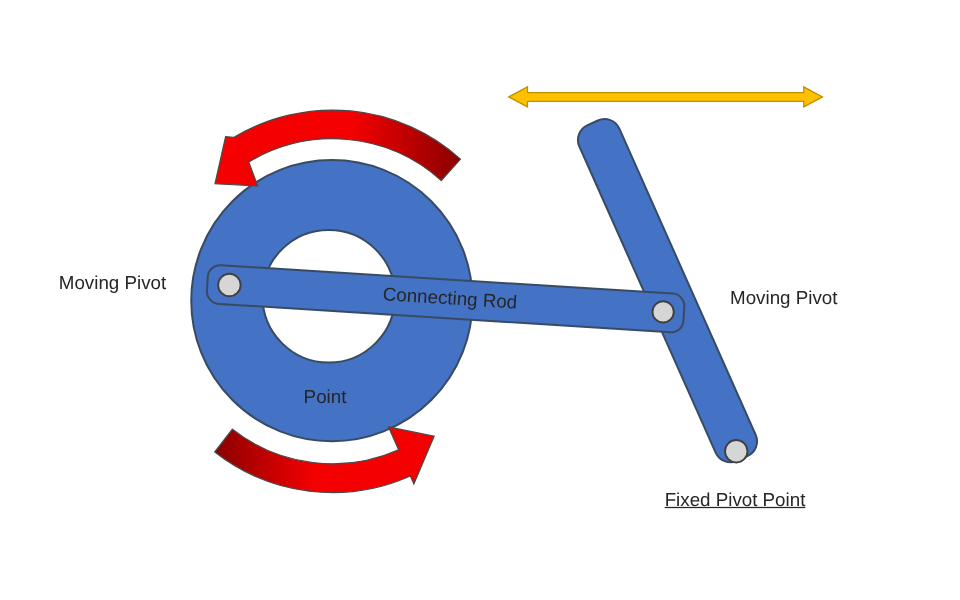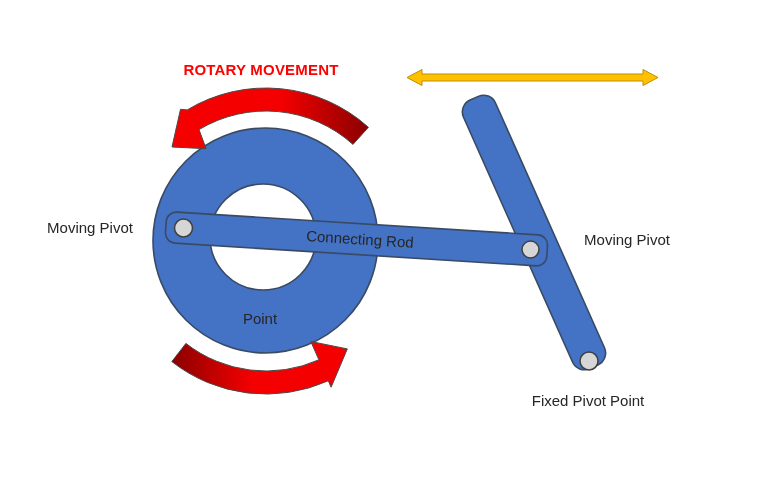--- a/index.html
+++ b/index.html
@@ -19,21 +19,21 @@
     font-size: 15px;
     color: #262626;
     line-height: 1;
   }
   .label.heading { font-weight: bold; letter-spacing: 0.2px; }
   .label.rotary    { left: 261px; top: 69px;  color: #FF0000; }
   .label.oscillate { left: 538px; top: 55px;  color: #FFC000; }
   .label.mp-left   { left: 90px;  top: 227px; }
   .label.mp-right  { left: 627px; top: 239px; }
   .label.crank     { left: 260px; top: 318px; }
-  .label.fixed     { left: 588px; top: 400px; }
+  .label.fixed     { left: 588px; top: 400px; text-decoration: underline; }
   .label.conn-rod  {
     left: 360px; top: 239px;
     transform: translate(-50%, -50%) rotate(3.6deg);
     font-size: 15px;
   }
 </style>
 </head>
 <body>
 
 <div class="stage">
@@ -62,21 +62,20 @@
 
     <path d="M407 77.5 L422 69.5 L422 74 L643 74 L643 69.5 L658 77.5 L643 85.5 L643 81 L422 81 L422 85.5 Z" stroke-width="1" fill="#FFC000" stroke="#BF8F00"></path>
 
     <rect x="165.5" y="223.5" width="382" height="31" rx="10" transform="rotate(3.6 356.5 239)" stroke-width="1.6" fill="#4472C4" stroke="#394A63"></rect>
 
     <circle cx="183.5" cy="228" r="9" stroke-width="1.5" fill="#D6D6D6" stroke="#404040"></circle>
     <circle cx="530.5" cy="249.5" r="8.5" stroke-width="1.5" fill="#D6D6D6" stroke="#404040"></circle>
     <circle cx="589" cy="361" r="9" stroke-width="1.5" fill="#D6D6D6" stroke="#404040"></circle>
   </svg>
 
-  <div class="label heading rotary">ROTARY MOVEMENT</div>
 
 
   <div class="label mp-left">Moving Pivot</div>
 
   <div class="label mp-right">Moving Pivot</div>
 
   <div class="label conn-rod">Connecting Rod</div>
 
   <div class="label crank">Point</div>
 

